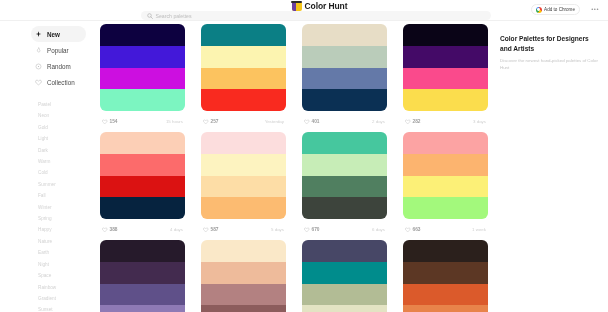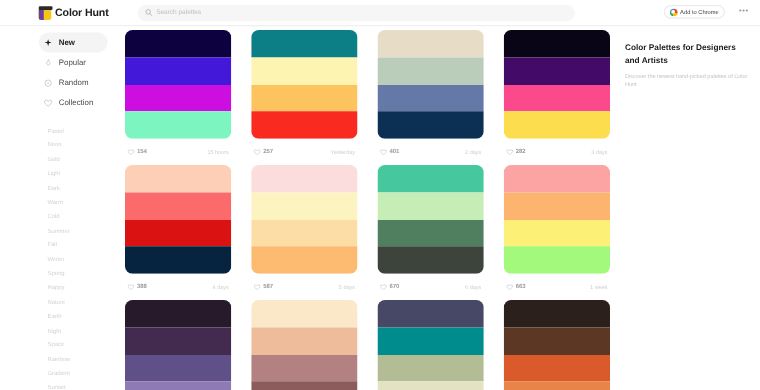--- a/index.html
+++ b/index.html
@@ -9,21 +9,21 @@
     background: #ffffff;
     font-family: "Liberation Sans", sans-serif;
     -webkit-font-smoothing: antialiased;
   }
   #app { position: relative; width: 608px; height: 312px; background:#fff; }
 
   
   .header {
     position: absolute; top:0; left:0; width:608px; height:21px;
     background:#fff; border-bottom:1px solid #f0f0f0;
-    display:flex; align-items:center;
+    display:flex; align-items:center;flex-direction:column;
   }
   .logo-wrap { display:flex; align-items:center; gap:3px; margin-left:31px; }
   .logo-icon { width:10px; height:11px; position:relative; flex:none; }
   .logo-icon .bucket {
     position:absolute; left:0; top:2px; width:10px; height:9px;
     background:#f5c518; border-radius:1px 1px 2px 2px;
   }
   .logo-icon .bucket:after{
     content:""; position:absolute; left:0; top:0; width:4px; height:9px;
     background:#6b3fa0; border-radius:1px 0 0 2px;

